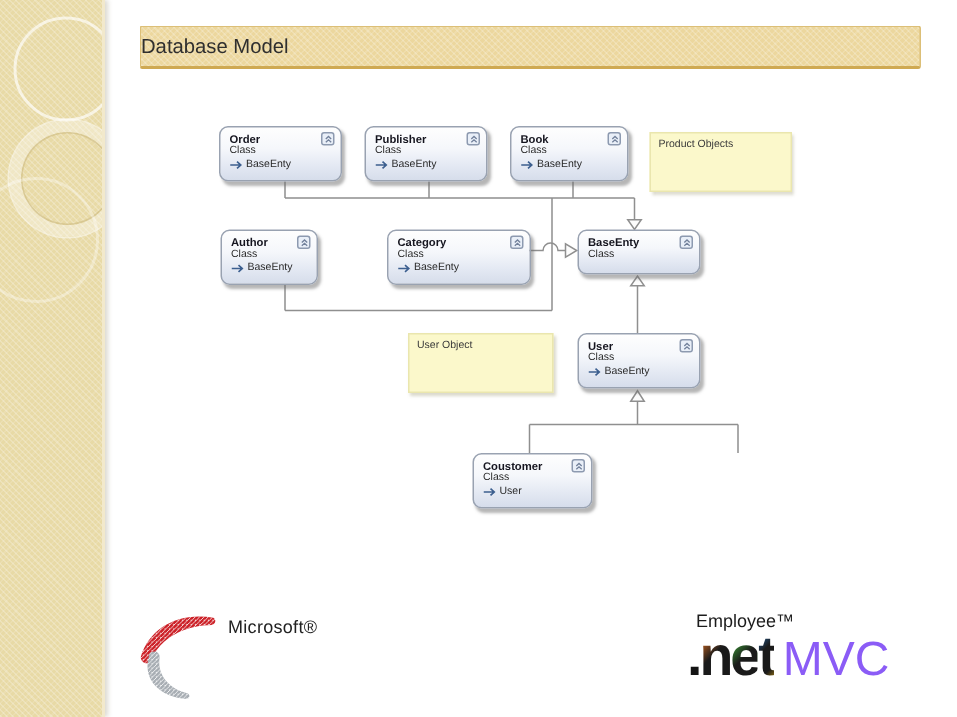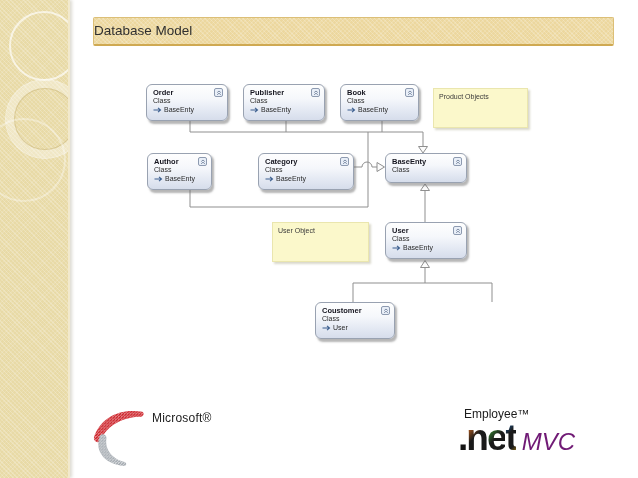--- a/index.html
+++ b/index.html
@@ -64,21 +64,21 @@
   
   .net-logo{position:absolute;left:458px;top:408px;z-index:2;}
   .net-brand{font-size:12px;color:#1c1c1c;margin-left:6px;line-height:13px;}
   .net-row{display:flex;align-items:baseline;margin-top:-2px;}
   .net-big{font-size:37px;font-weight:bold;letter-spacing:-2px;line-height:38px;}
   .g{-webkit-background-clip:text;background-clip:text;color:transparent;}
   .net-dot{color:#141414;}
   .net-n{background-image:linear-gradient(135deg,#e8401c 0%,#c8641e 16%,#1a1a1a 46%);}
   .net-e{background-image:linear-gradient(135deg,#7ab526 0%,#3c9f37 18%,#1a1a1a 50%);}
   .net-t{background-image:linear-gradient(135deg,#2277cc 0%,#1a1a1a 38%,#1a1a1a 72%,#d8a010 100%);}
-  .net-suffix{font-size:24px;color:#701a75;margin-left:6px;font-weight:normal;letter-spacing:0;font-style:italic;}
+  .net-suffix{font-size:32px;color:#8b5cf6;margin-left:6px;font-weight:normal;letter-spacing:0;}
 </style>
 </head>
 <body>
 
 <div class="slide">
 
   <div class="side-strip">
     <div class="ring ring1"></div>
     <div class="ring ring2"></div>
     <div class="ring ring3"></div>

